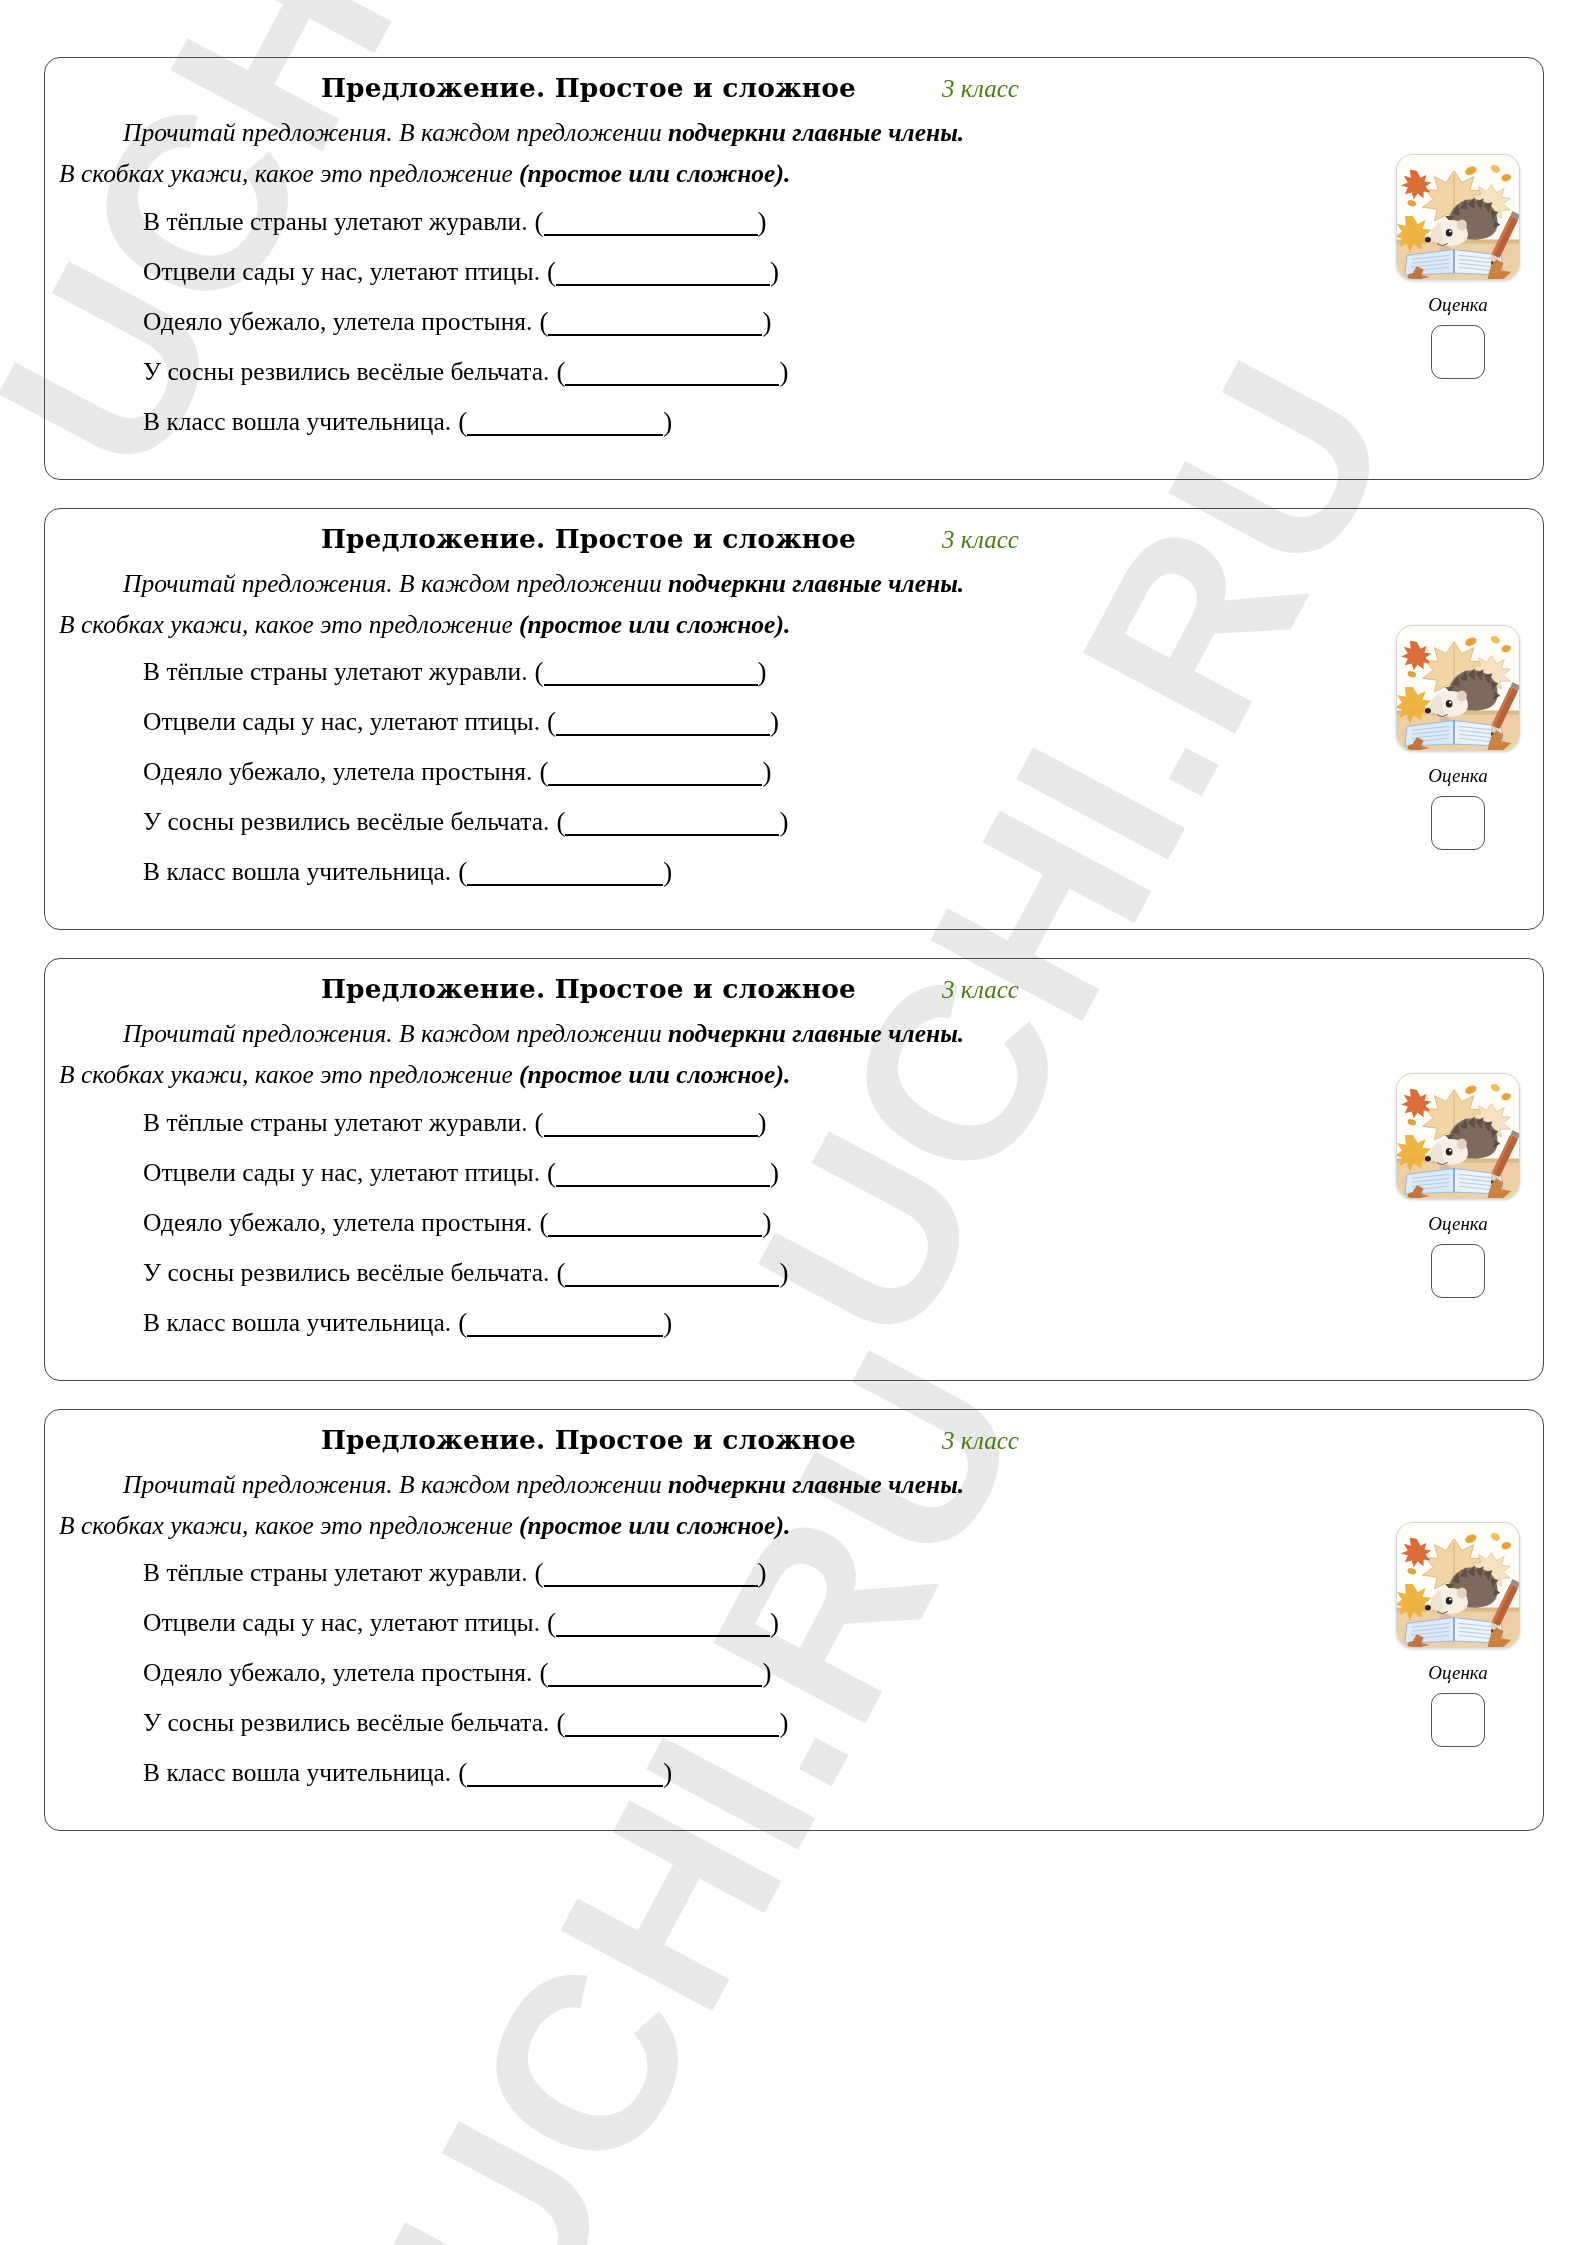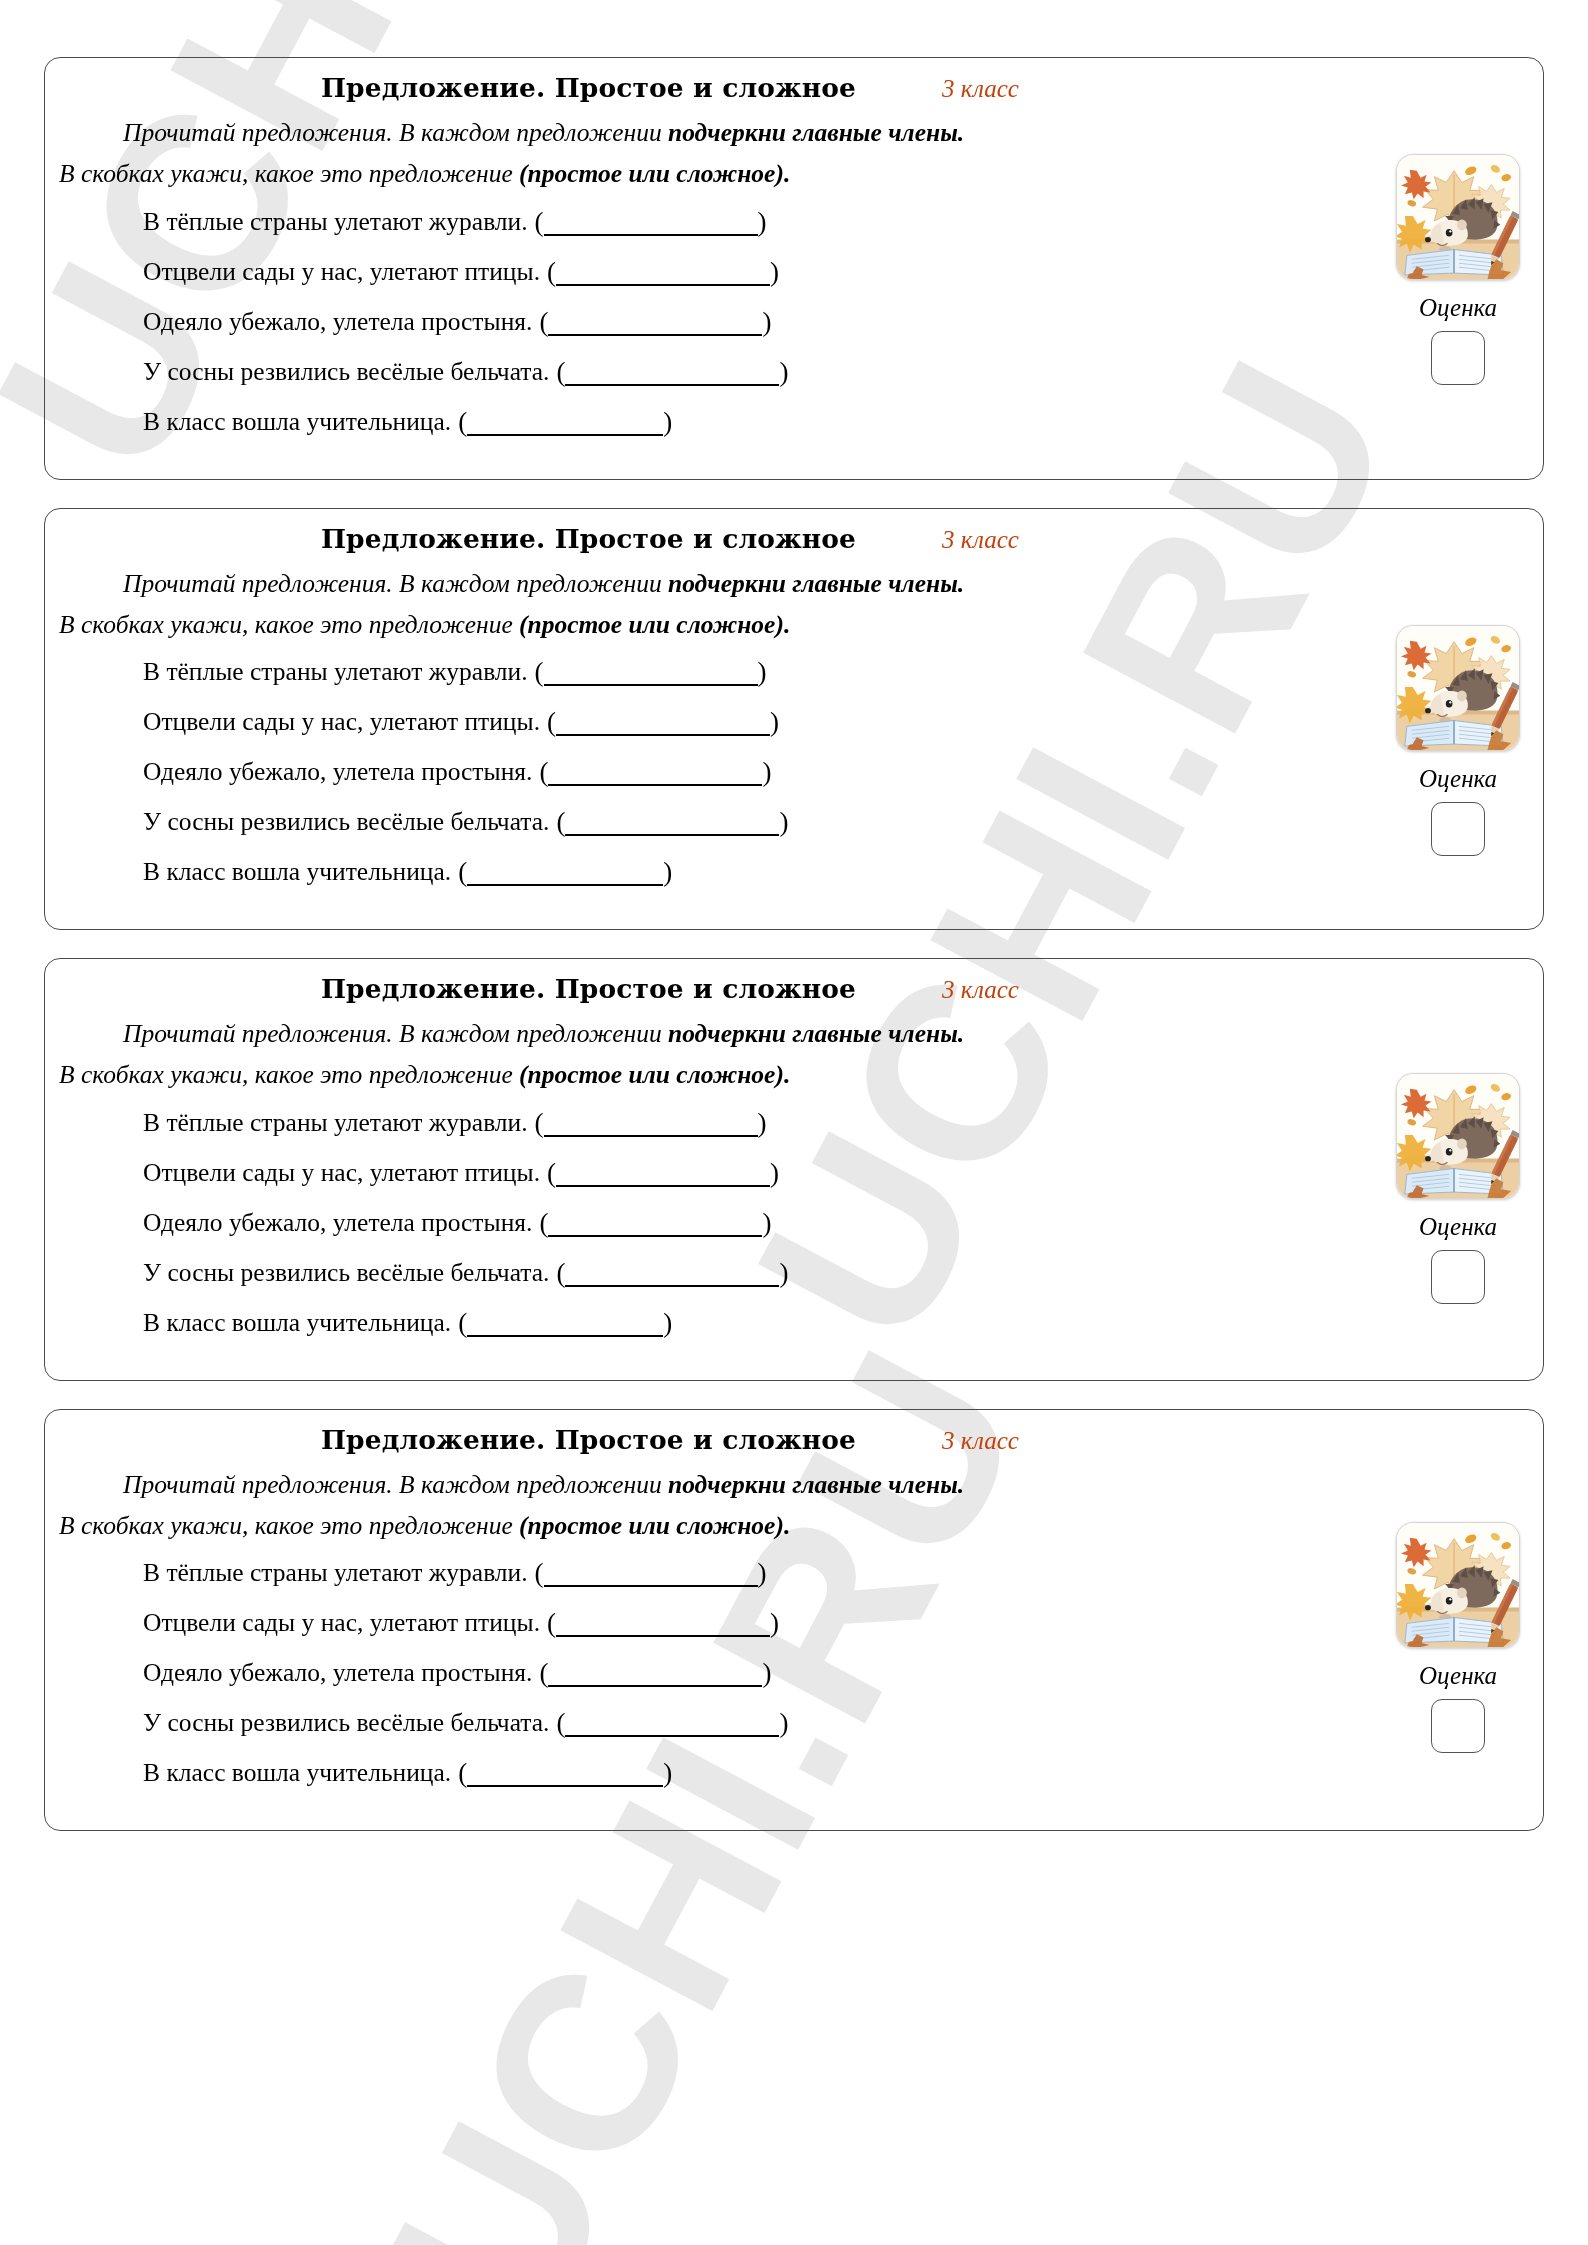--- a/index.html
+++ b/index.html
@@ -95,21 +95,21 @@
     font-weight: 700;
     font-size: 26.5px;
     letter-spacing: 0.1px;
     color: #000;
     white-space: nowrap;
   }
   .card-grade {
     font-family: "Liberation Serif", "DejaVu Serif", serif;
     font-style: italic;
     font-size: 25px;
-    color: #c2410c;
+    color: #4d7c0f;
     margin-left: 86px;
     white-space: nowrap;
   }
 
   
   .instr {
     font-family: "Liberation Serif", "DejaVu Serif", serif;
     font-style: italic;
     font-size: 25.5px;
     line-height: 1.62;
@@ -156,21 +156,21 @@
     overflow: hidden;
     border: 1px solid #d5d5d5;
     background: #fdf6ea;
     box-shadow: 0 1px 3px rgba(0,0,0,0.20);
     display: block;
   }
   .hedge-img svg { display: block; width: 100%; height: 100%; }
   .score-label {
     font-family: "Liberation Serif", "DejaVu Serif", serif;
     font-style: italic;
-    font-size: 25px;
+    font-size: 19px;
     color: #000;
     margin-top: 14px;
     text-align: center;
   }
   .score-box {
     margin-top: 9px;
     width: 54px;
     height: 54px;
     border: 1.6px solid #555;
     border-radius: 11px;

